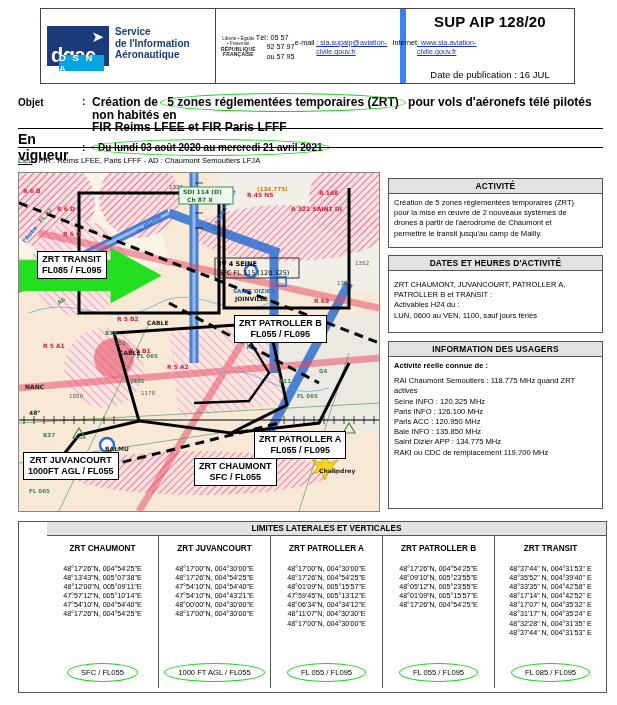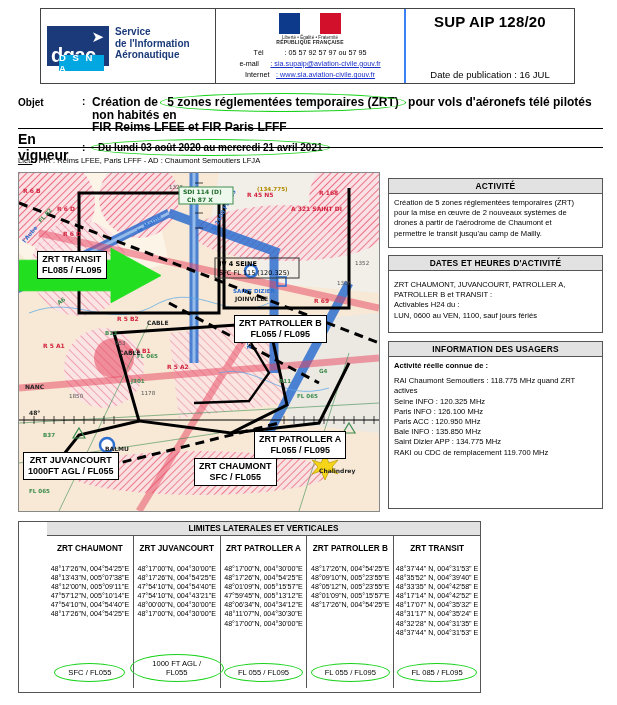--- a/index.html
+++ b/index.html
@@ -16,22 +16,22 @@
   .hdr-cell{box-sizing:border-box;display:flex;align-items:center;}
   .hdr-logo{width:175px;border-right:1px solid #444;padding:4px 6px;position:relative;}
   .dgac-block{display:flex;align-items:flex-start;}
   .dgac-box{width:62px;height:40px;background:#1b3a7a;color:#fff;position:relative;}
   .dgac-txt{position:absolute;left:4px;bottom:1px;font-size:20px;font-weight:bold;letter-spacing:-.5px;line-height:1;}
   .dgac-bird{position:absolute;right:5px;top:3px;color:#fff;font-size:15px;line-height:1;}
   .sia-txt{margin-left:6px;color:#1b3a7a;font-weight:bold;font-size:10px;line-height:11.5px;}
   .dsna-box{position:absolute;left:18px;top:46px;width:45px;height:16px;background:#00a7e1;
             color:#fff;font-size:9.5px;font-weight:bold;letter-spacing:2px;
             display:flex;align-items:center;justify-content:center;}
-  .hdr-contact{width:190px;border-right:2px solid #3b82f6;flex-direction:column;
-               justify-content:center;padding:2px 5px;display:flex;}
+  .hdr-contact{width:190px;border-right:6px solid #3b82f6;
+               justify-content:flex-start;padding:2px 5px;display:flex;}
   .flag{width:62px;height:21px;margin:0 auto;display:flex;}
   .flag i{flex:1;display:block;}
   .f-b{background:#0e3a8c;} .f-w{background:#fff;} .f-r{background:#d3102c;}
   .rf{text-align:center;font-size:4.6px;line-height:5.4px;color:#222;margin-top:1px;}
   .rf b{display:block;font-size:5px;letter-spacing:.2px;}
   .ctab{display:flex;font-size:7.2px;line-height:9.2px;margin-top:2px;}
   .ctab .lbl{width:31px;color:#000;}
   .ctab .val{color:#000;}
   .ctab .lnk{color:#1a31c8;text-decoration:underline;}
   .hdr-title{flex:1;flex-direction:column;justify-content:center;align-items:center;display:flex;gap:34px;}
@@ -67,21 +67,21 @@
   .panel-h{background:#e2e2e2;border-bottom:1px solid #555;text-align:center;
            font-size:8.4px;font-weight:bold;padding:2px 0;letter-spacing:.2px;}
   .panel-b{padding:4px 5px;font-size:7.6px;line-height:10.2px;}
   #p-act{left:388px;top:178px;width:215px;height:70px;}
   #p-dates{left:388px;top:255px;width:215px;height:78px;}
   #p-info{left:388px;top:341px;width:215px;height:168px;}
   .panel-b .bold{font-weight:bold;}
   .panel-b .sp{height:5px;}
 
   
-  .ltbl{position:absolute;left:18px;top:521px;width:463px;height:172px;
+  .ltbl{position:absolute;left:18px;top:521px;width:589px;height:172px;
         border:1px solid #555;box-sizing:border-box;background:#fff;padding-left:28px;}
   .ltbl-h{background:#e2e2e2;border-bottom:1px solid #555;text-align:center;
           font-size:8.2px;font-weight:bold;padding:2px 0;}
   .ltbl-cols{display:flex;height:152px;}
   .lcol{flex:1;border-right:1px solid #555;box-sizing:border-box;
         display:flex;flex-direction:column;align-items:center;padding-top:8px;position:relative;}
   .lcol:last-child{border-right:none;}
   .lcol-t{font-size:8.2px;font-weight:bold;margin-bottom:12px;}
   .coord{font-size:7.1px;line-height:9.1px;white-space:nowrap;}
   .lcol-f{position:absolute;bottom:9px;left:0;right:0;text-align:center;}

